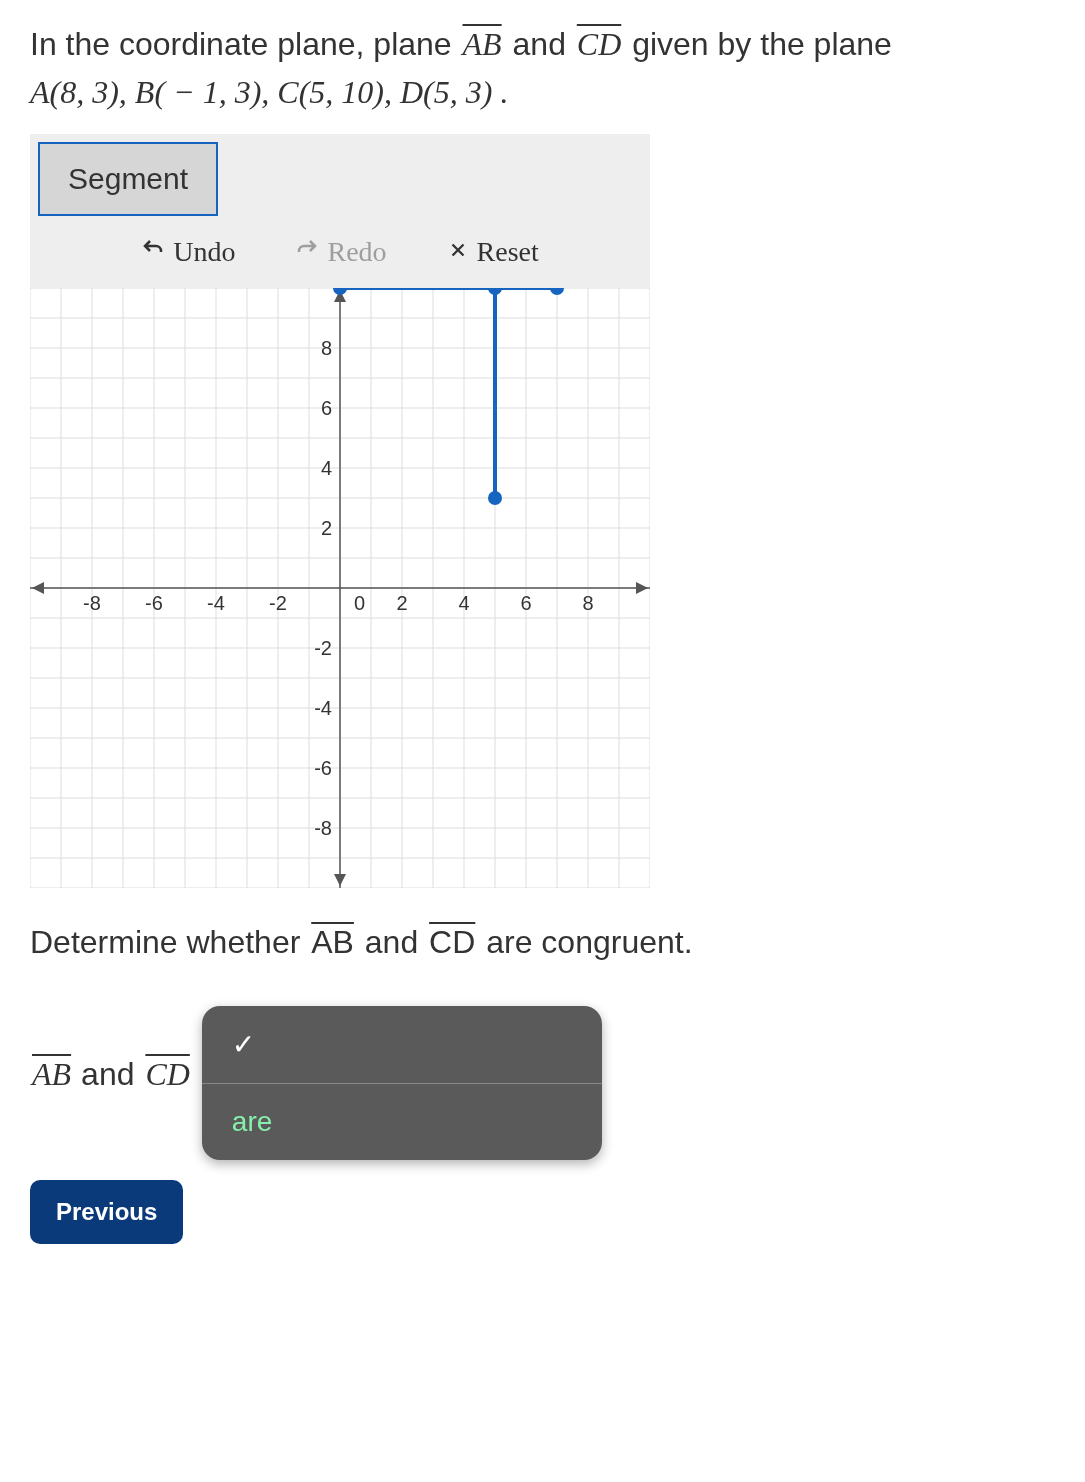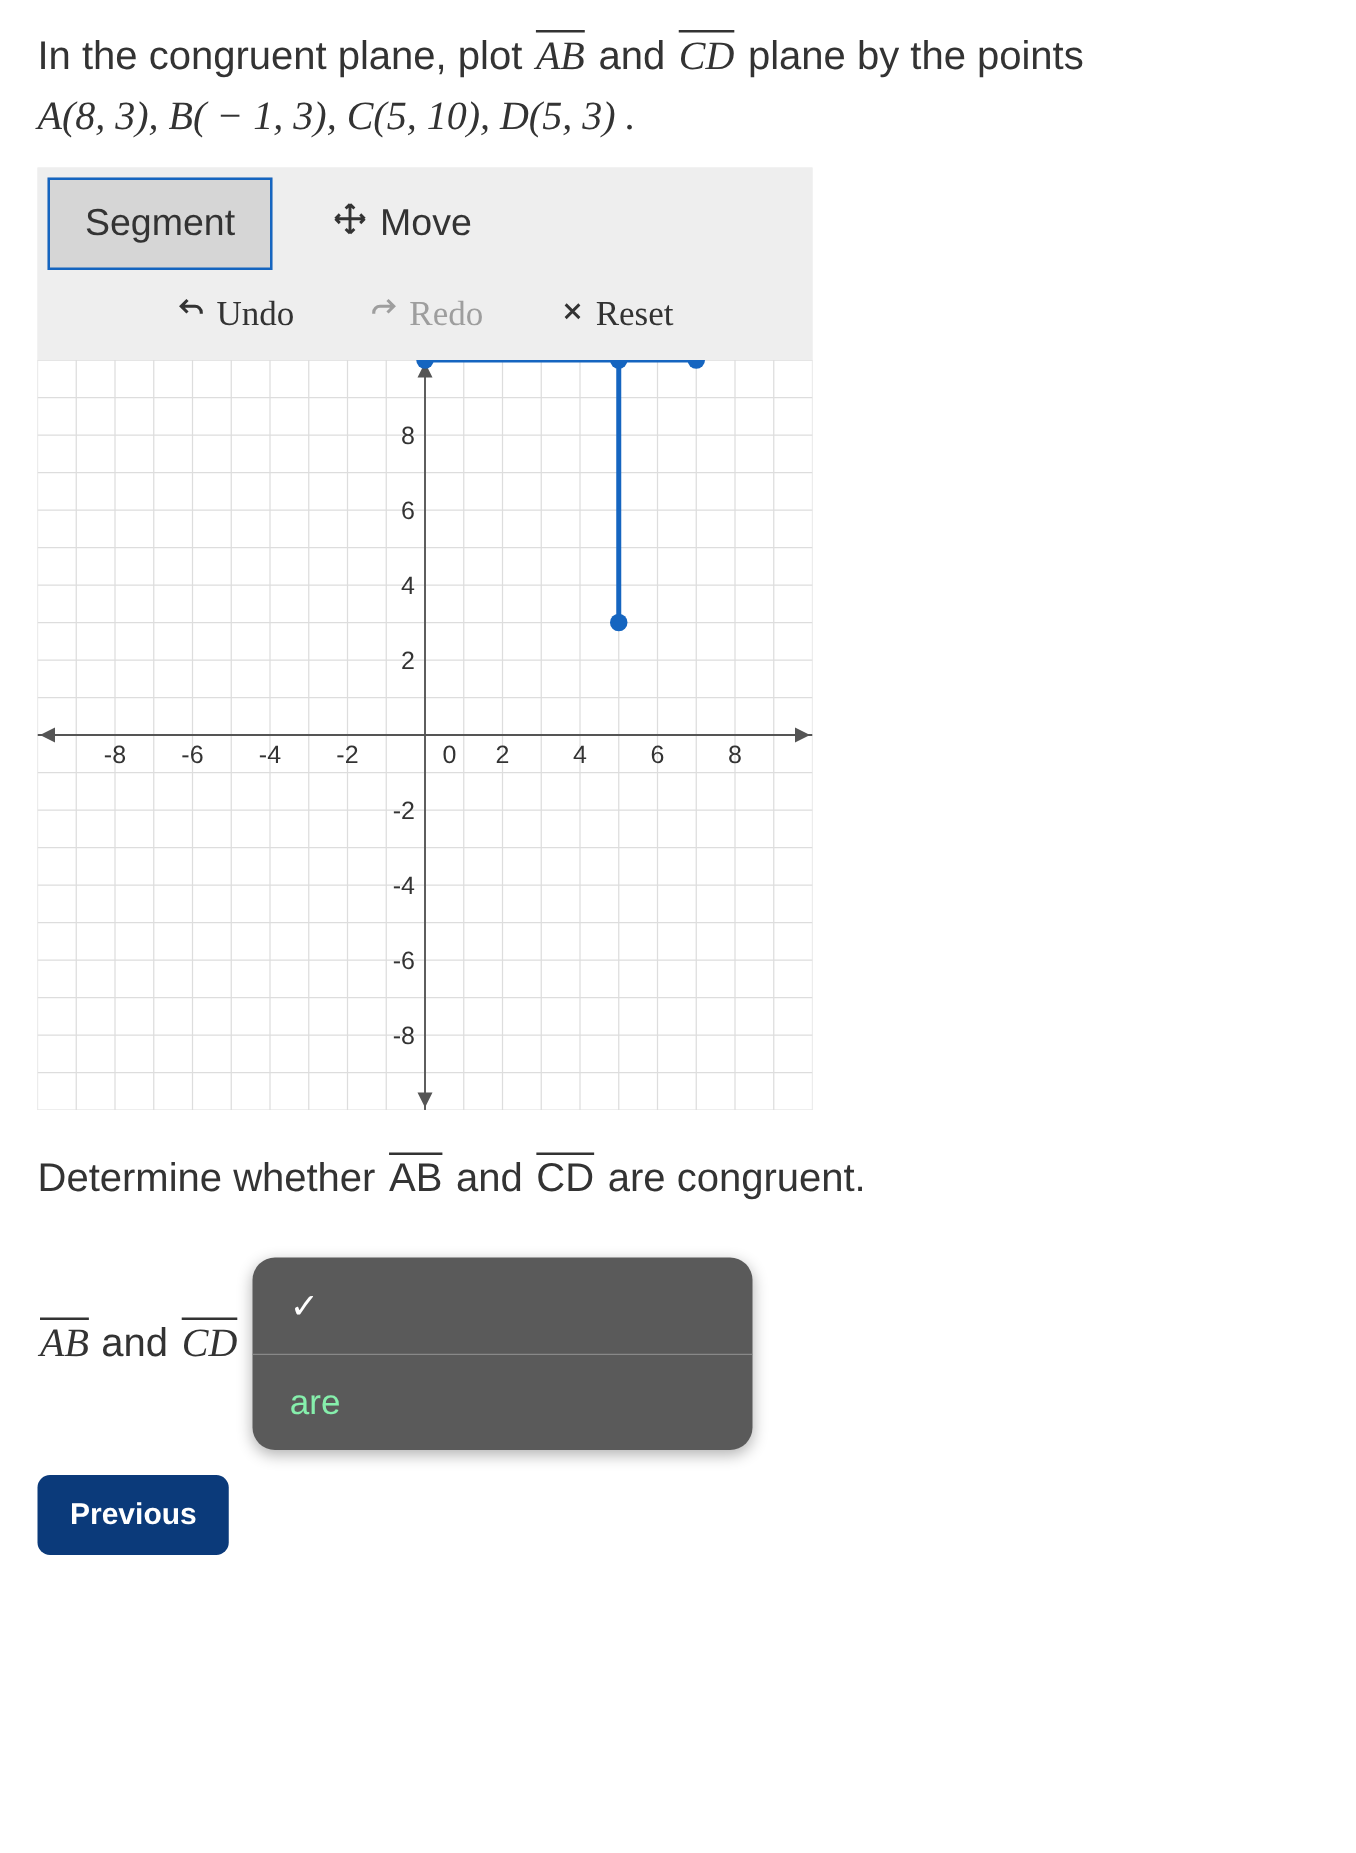--- a/index.html
+++ b/index.html
@@ -122,41 +122,33 @@
     cursor: pointer;
   }
 </style>
 </head>
 <body>
 
 
 
 
 <div class="prompt">
-  <span>In the congruent plane, plot </span>
+  <span>In the coordinate plane, plane </span>
   <span class="math overline">AB</span>
   <span> and </span>
   <span class="math overline">CD</span>
-  <span> plane by the points</span><br>
+  <span> given by the plane</span><br>
   <span class="math">A(8, 3), B( − 1, 3), C(5, 10), D(5, 3) .</span>
 </div>
 
 
 <div class="toolbar-wrap">
   <div class="toolbar-row1">
     <button class="tool-btn active">
       <span>Segment</span>
-    </button>
-    <button class="tool-btn">
-      <span>
-        <svg width="28" height="28" viewBox="0 0 24 24" fill="none" stroke="#333" stroke-width="2">
-          <path d="M12 2 L12 22 M2 12 L22 12 M12 2 L9 5 M12 2 L15 5 M12 22 L9 19 M12 22 L15 19 M2 12 L5 9 M2 12 L5 15 M22 12 L19 9 M22 12 L19 15"></path>
-        </svg>
-      </span>
-      <span>Move</span>
     </button>
   </div>
   <div class="toolbar-row2">
     <button class="action-btn">
       <span>
         <svg width="24" height="24" viewBox="0 0 24 24" fill="none" stroke="#333" stroke-width="2.5">
           <path d="M9 14 L4 9 L9 4 M4 9 H15 a5 5 0 0 1 5 5 v1"></path>
         </svg>
       </span>
       <span>Undo</span>

